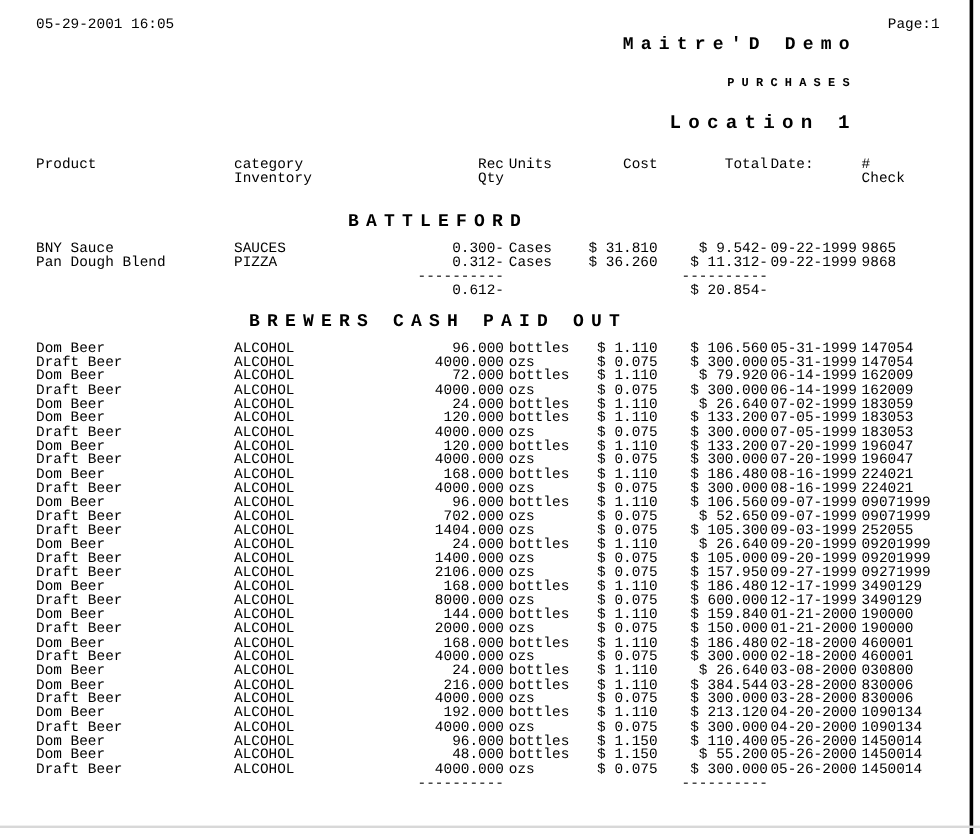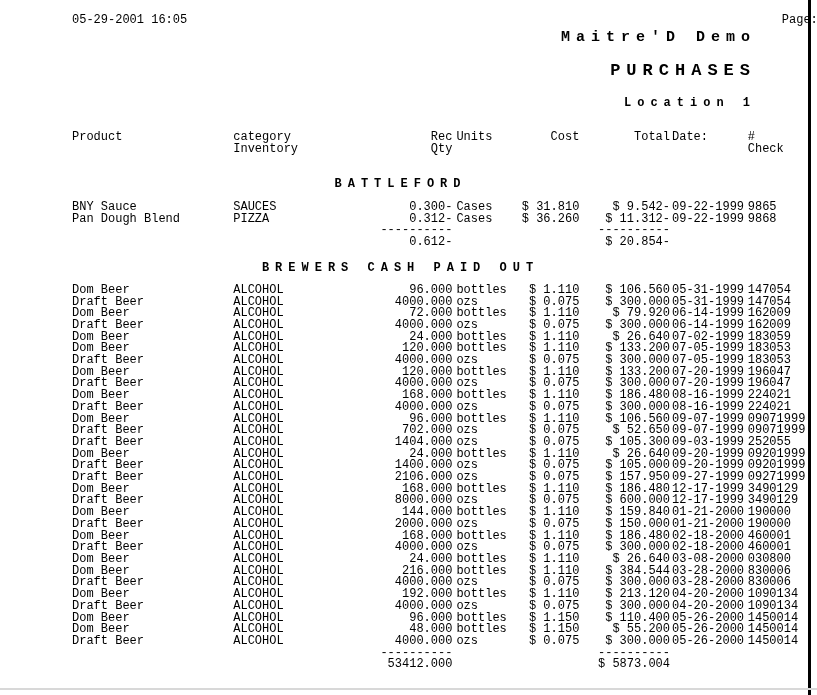--- a/index.html
+++ b/index.html
@@ -5,50 +5,50 @@
   html,body { margin:0; padding:0; background:#f0f0f0; }
   .page {
     position:relative;
     width:817px; height:695px;
     background:var(--paper,#ffffff);
     color:var(--ink,#000000);
     font-family:"Liberation Mono","DejaVu Sans Mono",monospace;
     font-size:12px;
     overflow:hidden;
   }
-  .content { padding:13px 0 0 30px;margin-left:42px; }
+  .content { padding:13px 0 0 30px; }
   .top-line { position:relative; height:15px; width:787px; }
   .timestamp { position:absolute; left:0; top:0; white-space:pre; }
   .page-num  { position:absolute; right:34px; top:0; white-space:pre; }
   .main-title, .report-type, .location-title {
     width:684px; text-align:right; font-weight:bold; white-space:pre;
   }
   .main-title  { margin-top:2px;  font-size:15px; letter-spacing:6px; line-height:15px; }
-  .report-type { margin-top:18px; font-size:17px; letter-spacing:6px; line-height:15px; }
-  .location-title { margin-top:17px; font-size:12px; letter-spacing:6px; line-height:16px; }
+  .report-type { margin-top:18px; font-size:10px; letter-spacing:6px; line-height:15px; }
+  .location-title { margin-top:17px; font-size:16px; letter-spacing:6px; line-height:16px; }
 
   table.report { border-collapse:collapse; table-layout:fixed; margin-top:20px; }
   col.w-product{width:165px} col.w-category{width:115px} col.w-qty{width:110px}
   col.w-units{width:62px} col.w-cost{width:66px} col.w-total{width:92px}
   col.w-date{width:78px} col.w-check{width:70px}
 
   th, td {
     padding:0; margin:0; white-space:pre; font-weight:normal;
     font-size:12px; line-height:11.7px; vertical-align:top; text-align:left;
     overflow:visible;
   }
   thead th { line-height:12px; }
   .c-qty, .c-cost, .c-total { text-align:right; }
   .c-units { padding-left:4px; }
   .c-date  { padding-left:2px; }
 
   .section-title-row td { text-align:center; padding:12px 88px 9px 0; }
   tbody.section-block:first-of-type .section-title-row td { padding:22px 88px 10px 0; }
   .section-title {
-    font-weight:bold; font-size:12px; letter-spacing:6px; white-space:pre; line-height:15px;
+    font-weight:bold; font-size:15px; letter-spacing:6px; white-space:pre; line-height:15px;
   }
 
   .right-edge  { position:absolute; left:808px; top:0; width:3px; height:695px; background:var(--edge,#000); }
   .bottom-edge { position:absolute; left:0; top:688px; width:817px; height:2px; background:var(--bottomline,#d8d8d8); }
 </style>
 </head>
 <body>
 
 <div class="page" style="--ink: #000000; --paper: #ffffff; --edge: #000000; --bottomline: #d8d8d8;">
   <div class="content">
@@ -457,29 +457,19 @@
           <tr>
     <td></td>
     <td></td>
     <td class="c-qty">----------</td>
     <td></td>
     <td></td>
     <td class="c-total">----------</td>
     <td></td>
     <td></td>
   </tr>
-          <tr>
-    <td></td>
-    <td></td>
-    <td class="c-qty">53412.000</td>
-    <td></td>
-    <td></td>
-    <td class="c-total">$ 5873.004</td>
-    <td></td>
-    <td></td>
-  </tr>
         </tbody>
       </table>
   </div>
 
   <div class="right-edge"></div>
   <div class="bottom-edge"></div>
 </div>
 
 </body></html>

